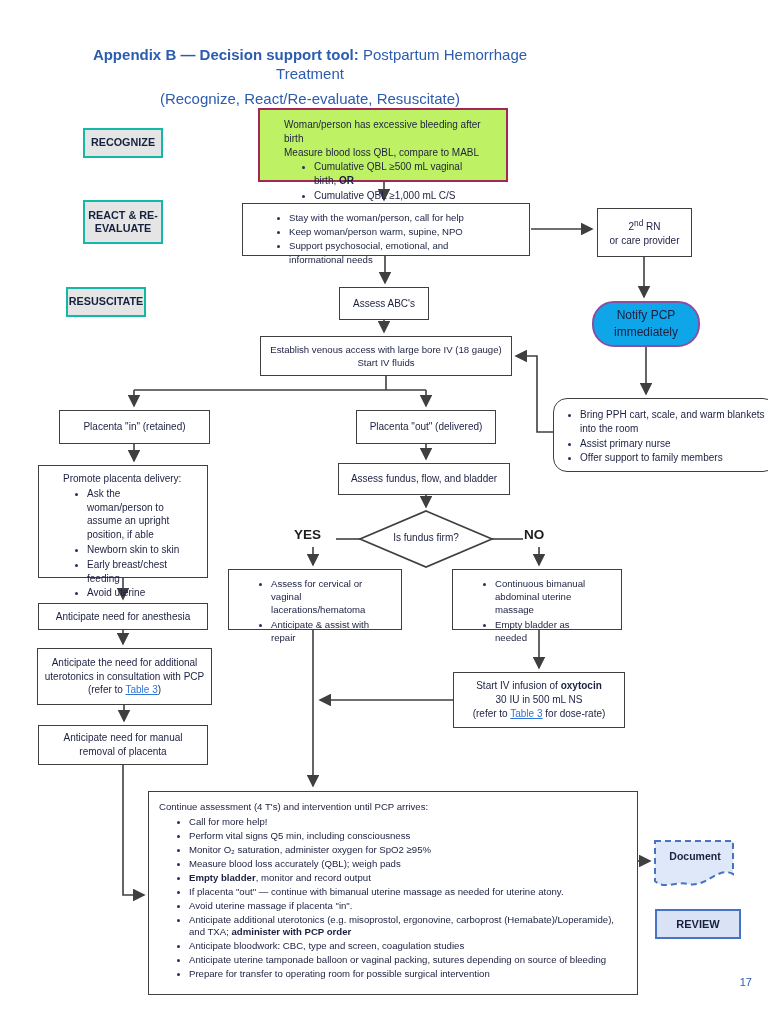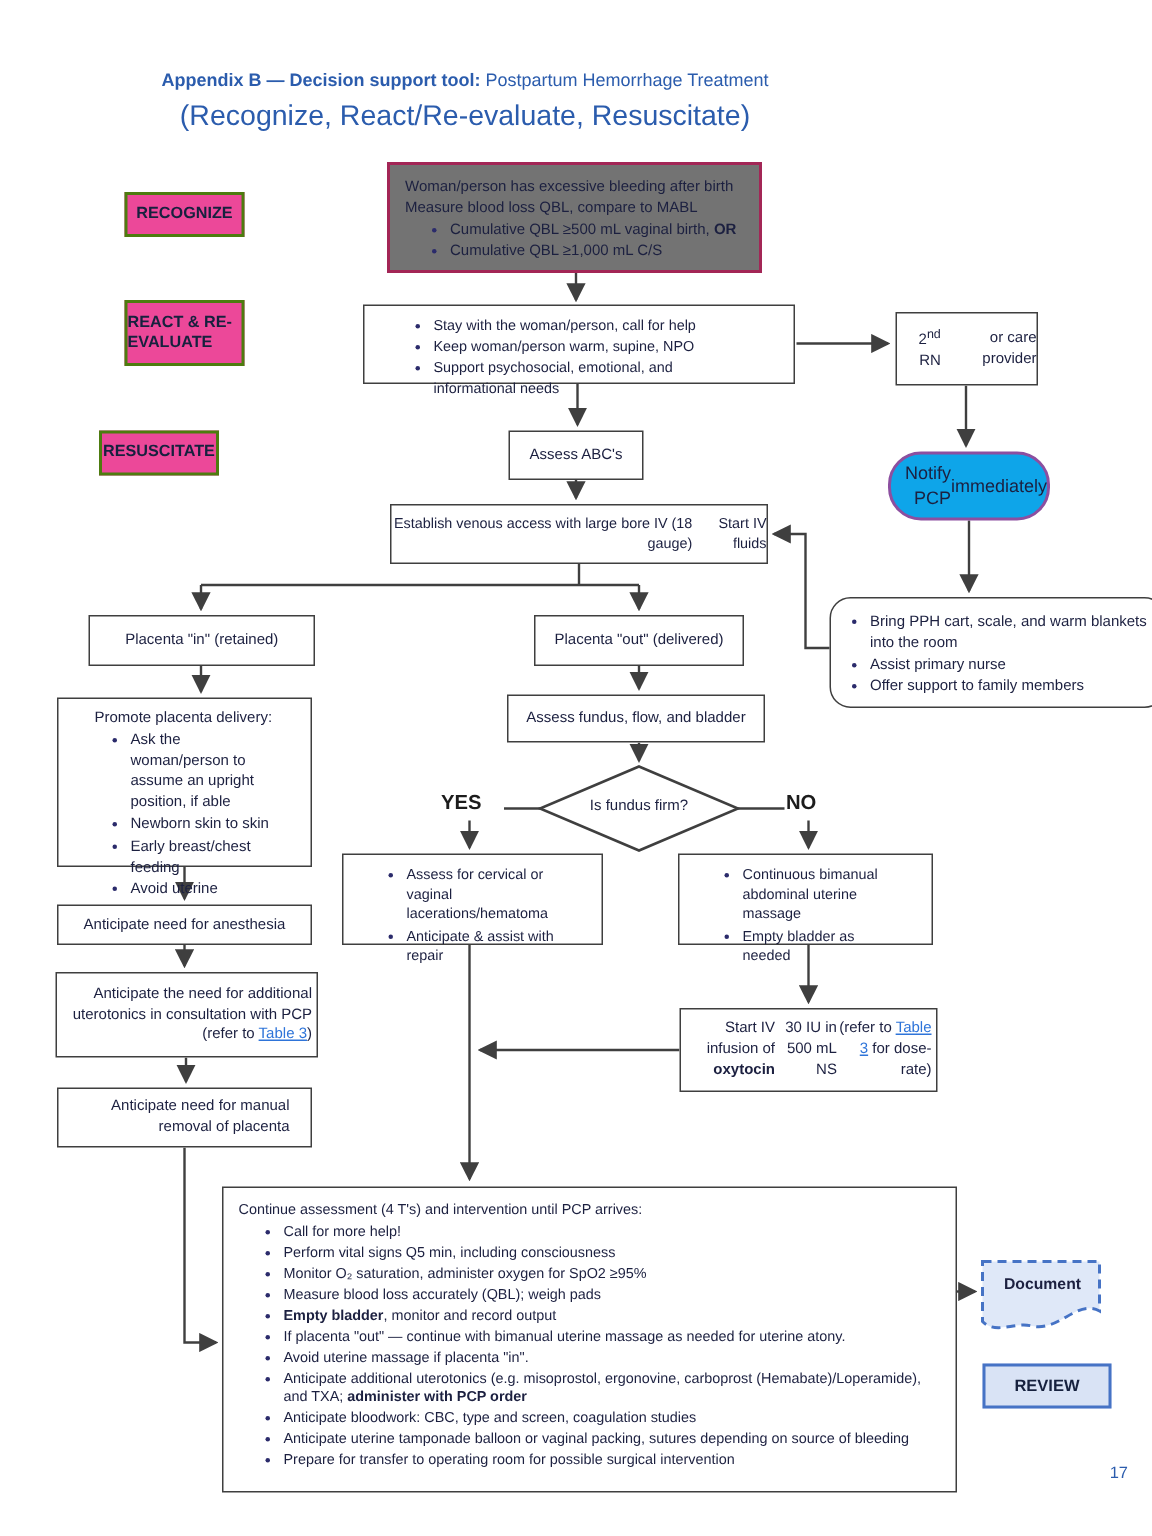--- a/index.html
+++ b/index.html
@@ -1,34 +1,34 @@
 <!DOCTYPE html>
 <html><head>
 <meta charset="utf-8">
 <style>
   *{box-sizing:border-box}
   html,body{margin:0;padding:0;background:#fff}
   body{font-family:"Liberation Sans",sans-serif;color:#1c2040}
   .page{position:relative;width:768px;height:1024px;background:#fff;overflow:hidden}
   svg.connectors{position:absolute;left:0;top:0;z-index:0}
   .title{position:absolute;left:70px;top:46px;width:480px;text-align:center;color:#2b5cad;z-index:1}
-  .t1{font-size:12px;line-height:1.25}
+  .t1{font-size:15px;line-height:1.25}
   .t1 .tb{font-weight:bold}
-  .t2{font-size:19px;margin-top:6px}
-  .stage{position:absolute;background:#ec4899;border:2px solid #4d7c0f;font-weight:bold;color:#16213e;
-         display:flex;align-items:center;justify-content:center;font-size:10.8px;z-index:1;line-height:1.25}
+  .t2{font-size:15px;margin-top:6px}
+  .stage{position:absolute;background:#e5e5e5;border:2px solid #14b8a6;font-weight:bold;color:#16213e;
+         display:flex;align-items:center;justify-content:center;text-align:center;font-size:10.8px;z-index:1;line-height:1.25}
   .box{position:absolute;background:#fff;border:1.7px solid #3f3f3f;font-size:10px;line-height:1.38;z-index:1}
-  .center{display:flex;flex-direction:row;align-items:center;justify-content:center;text-align:right}
+  .center{display:flex;flex-direction:column;align-items:center;justify-content:center;text-align:center}
   .fs96{font-size:9.6px}
   ul{margin:0;padding-left:22px}
   li{margin:1px 0}
   li::marker{color:#2b2b6b;font-size:9px}
   .b{font-weight:bold}
   .link{color:#2e74d9;text-decoration:underline;cursor:pointer}
-  .alert{background:#737373;border:2.4px solid #a32656;padding:8px 10px}
+  .alert{background:#bef264;border:2.4px solid #a32656;padding:8px 24px}
   .alert ul{padding-left:30px}
   .notify{background:#0ea5e9;border:2.4px solid #8c4fa0;border-radius:22px;font-weight:normal;font-size:12px}
   .rounded{border-radius:14px;padding:8px 6px 6px 8px}
   .rounded ul{padding-left:18px}
   .pad68{padding:6px 24px}
   .yesno-label{position:absolute;font-weight:bold;font-size:13.5px;color:#1c1c1c;z-index:1}
   .dtext{position:absolute;z-index:1;background:transparent;text-align:center;font-size:10px}
   .bigbox{padding:8px 10px}
   .bigbox ul{padding-left:30px}
   .bigbox li{margin:1.5px 0;line-height:1.3}

